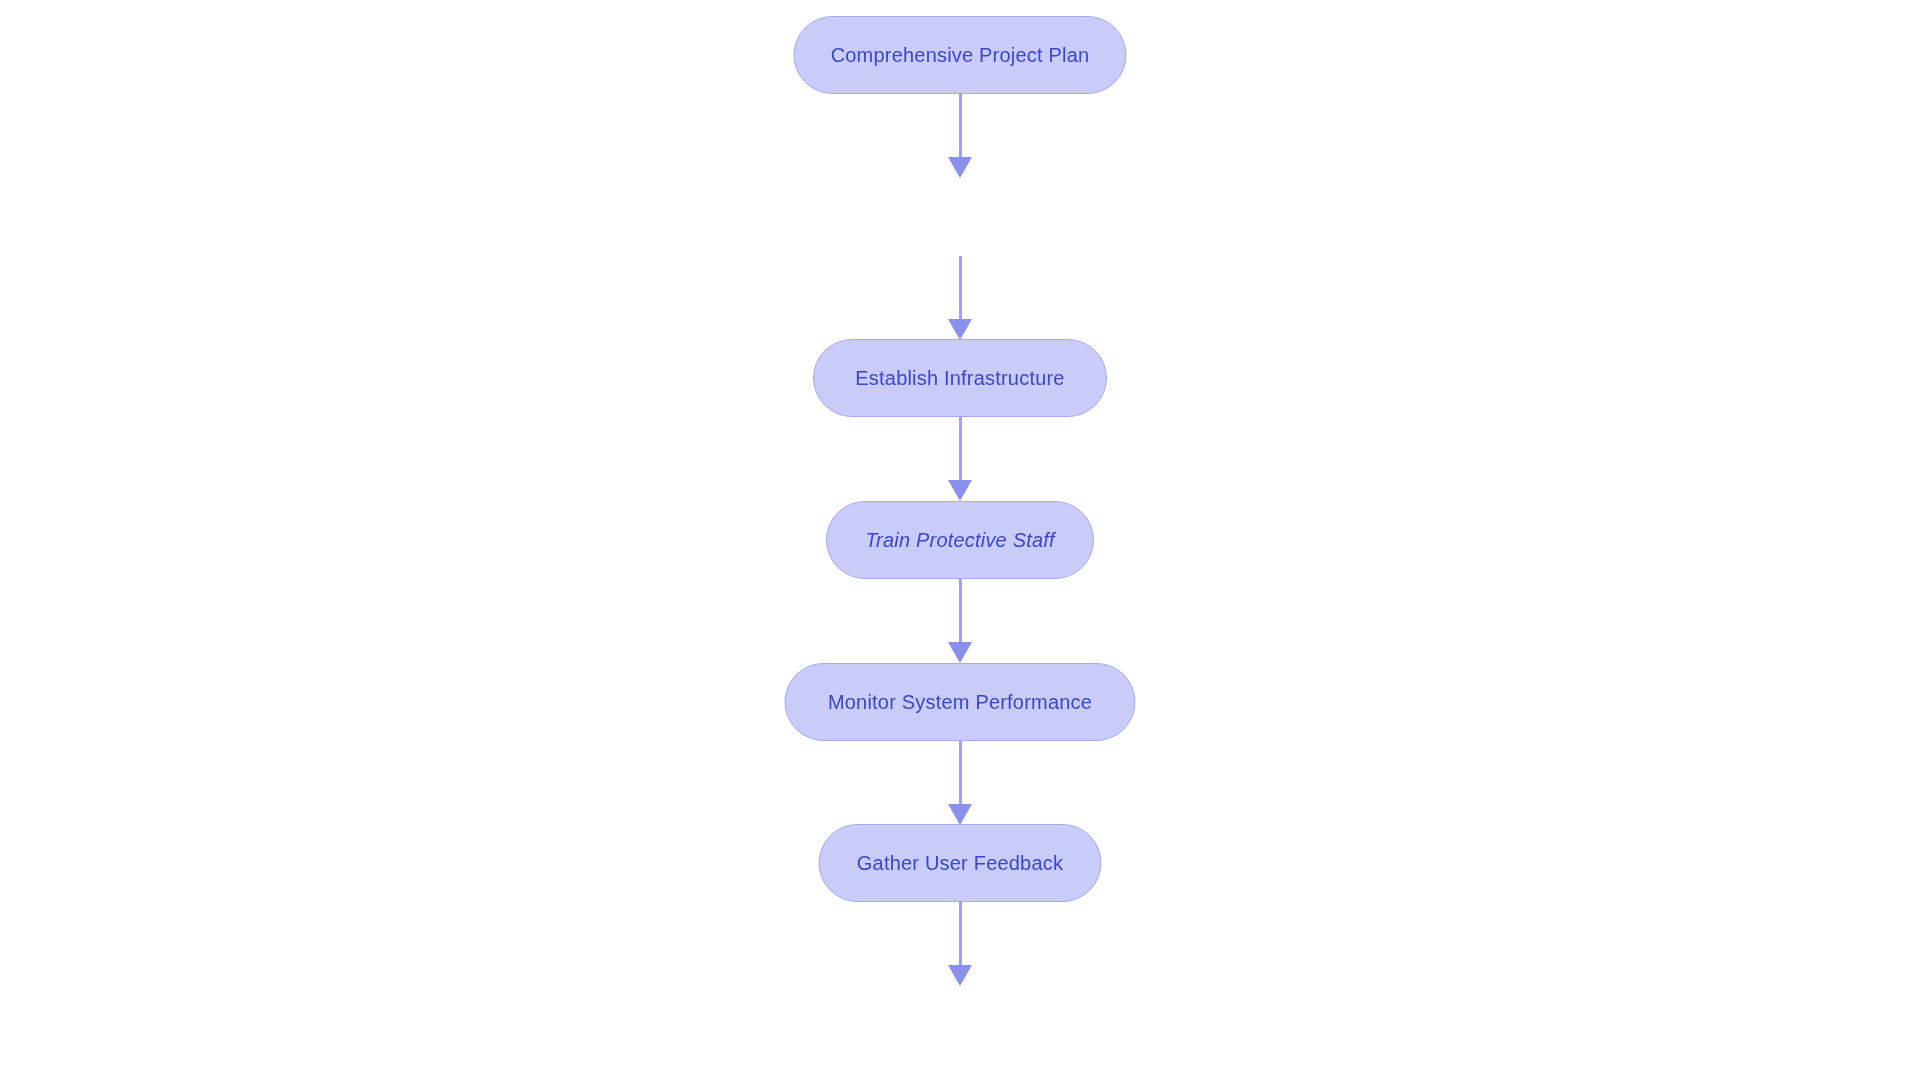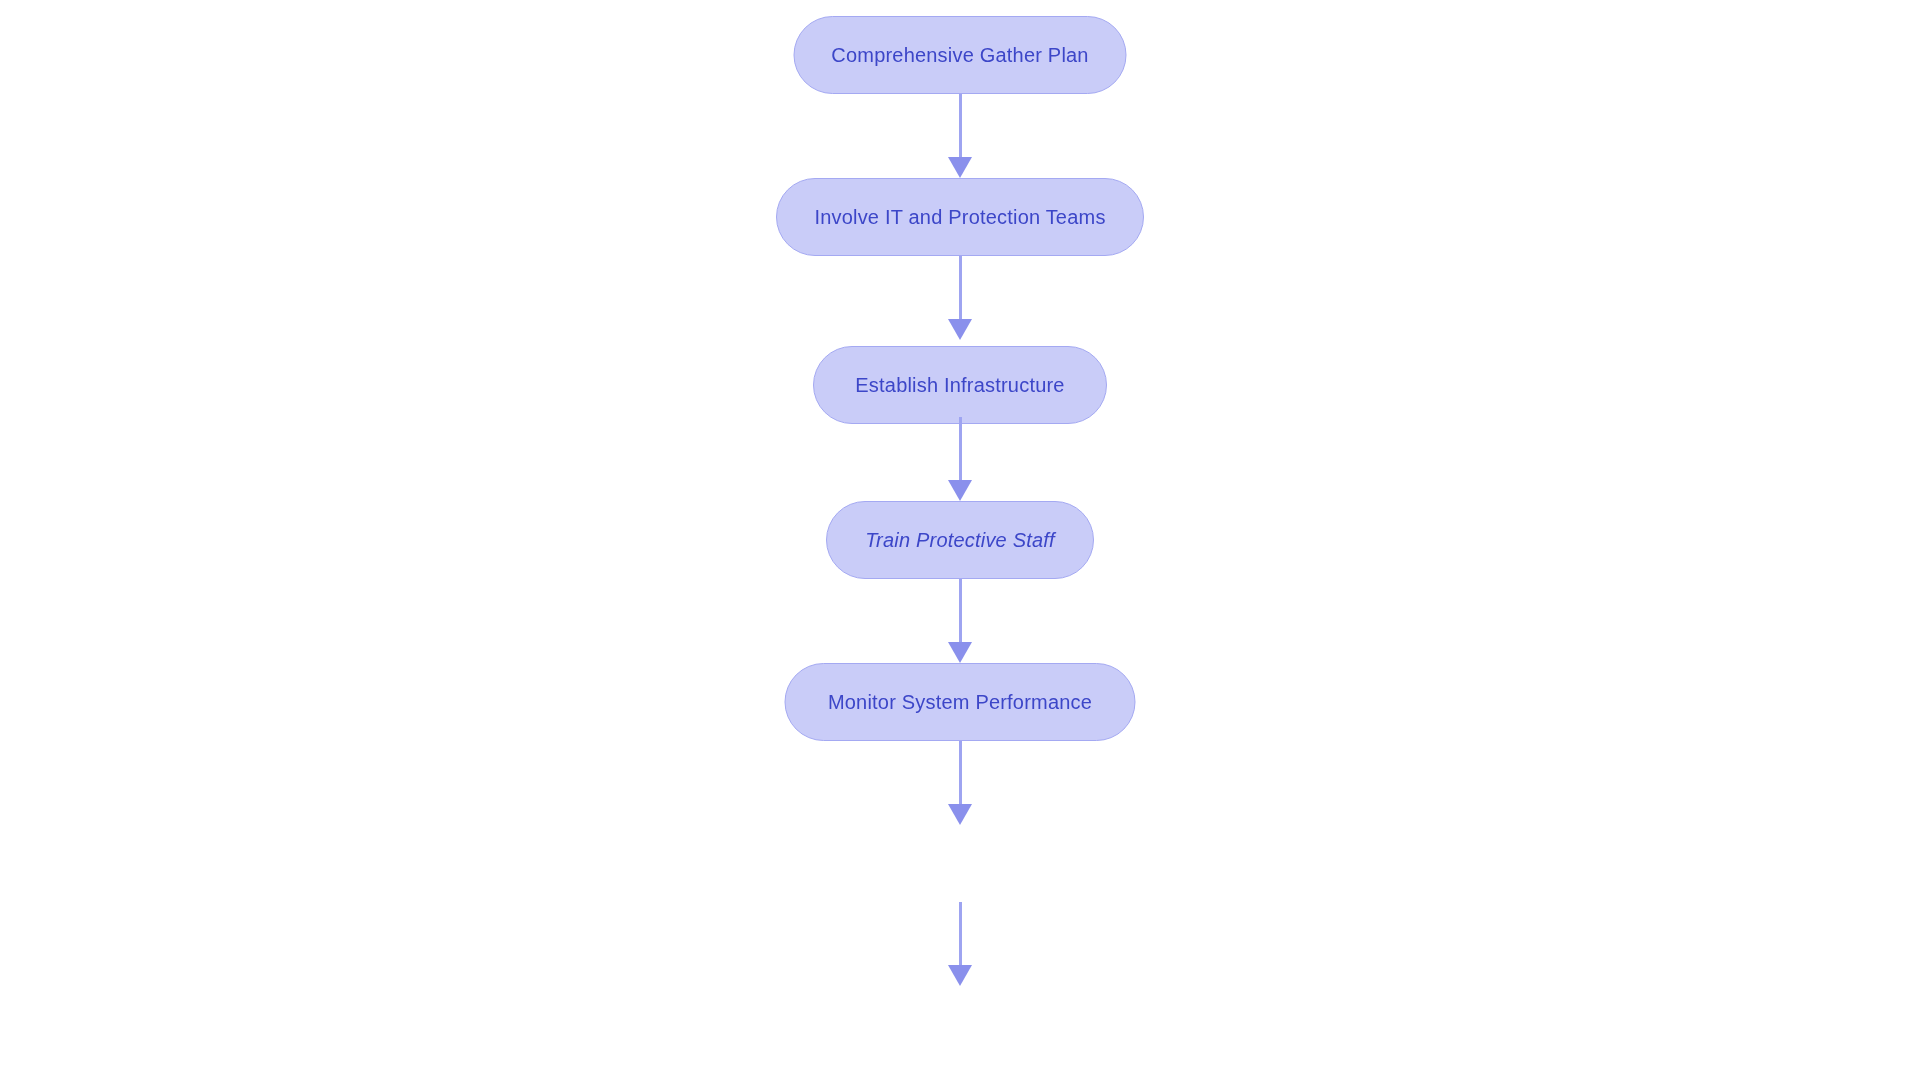--- a/index.html
+++ b/index.html
@@ -34,21 +34,21 @@
   }
   .node-label {
     color: #3c46c8;
     font-size: 20px;
     font-weight: 500;
     letter-spacing: 0.2px;
     white-space: nowrap;
   }
   .n1 { top: 16px;  width: 333px; }
   .n2 { top: 178px; width: 368px; }
-  .n3 { top: 339px; width: 294px; margin-top: 7px; }
+  .n3 { top: 339px; width: 294px; }
   .n4 { top: 501px; width: 268px; font-style: italic; }
   .n5 { top: 663px; width: 351px; }
   .n6 { top: 824px; width: 283px; }
   .n7 { top: 986px; width: 414px; }
 
   .connector {
     position: absolute;
     left: 50%;
     transform: translateX(-50%);
     width: 24px;
@@ -75,31 +75,28 @@
     border-right: 12px solid transparent;
     border-top: 21px solid #8a90ec;
   }
 </style>
 </head>
 <body>
 
 <div class="canvas">
 
   <div class="node n1">
-    <span class="node-label">Comprehensive Gather Plan</span>
+    <span class="node-label">Comprehensive Project Plan</span>
   </div>
 
   <div class="connector c1">
     <div class="connector-line"></div>
     <div class="connector-head"></div>
   </div>
 
-  <div class="node n2">
-    <span class="node-label">Involve IT and Protection Teams</span>
-  </div>
 
   <div class="connector c2">
     <div class="connector-line"></div>
     <div class="connector-head"></div>
   </div>
 
   <div class="node n3">
     <span class="node-label">Establish Infrastructure</span>
   </div>
 
@@ -119,20 +116,23 @@
 
   <div class="node n5">
     <span class="node-label">Monitor System Performance</span>
   </div>
 
   <div class="connector c5">
     <div class="connector-line"></div>
     <div class="connector-head"></div>
   </div>
 
+  <div class="node n6">
+    <span class="node-label">Gather User Feedback</span>
+  </div>
 
   <div class="connector c6">
     <div class="connector-line"></div>
     <div class="connector-head"></div>
   </div>
 
 
 </div>
 
 </body></html>

